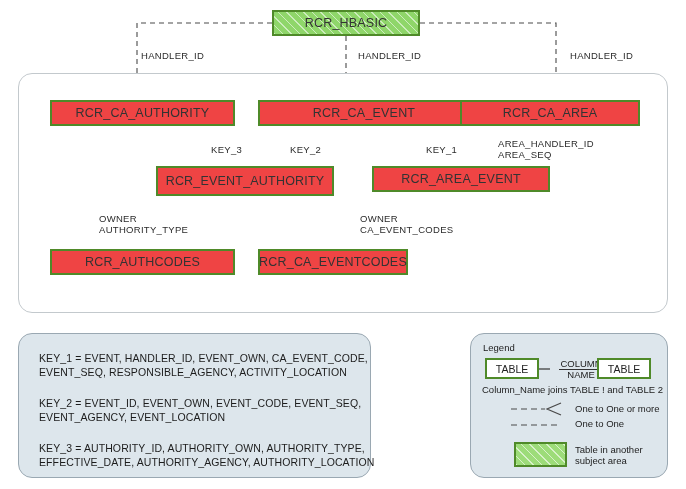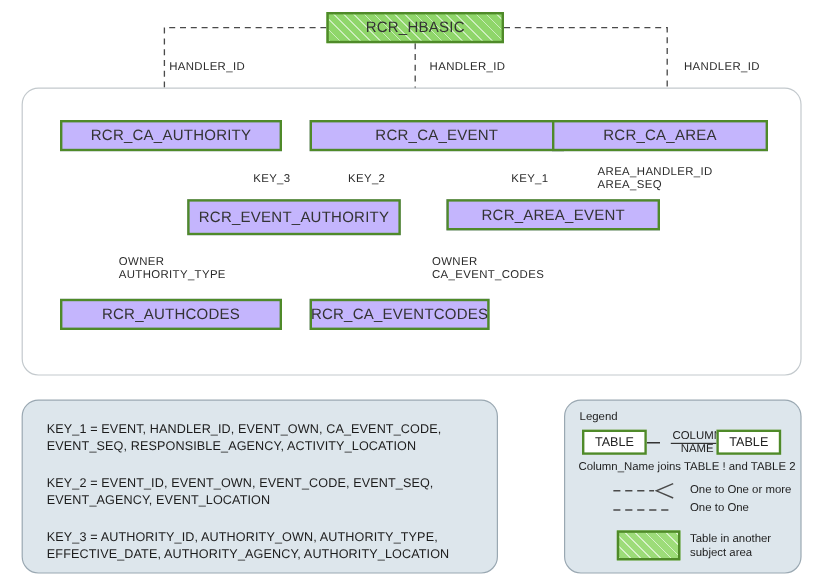--- a/index.html
+++ b/index.html
@@ -41,21 +41,21 @@
   .panel.tinted {
     background: #dde6ec;
     border: 1px solid #9aa8b2;
   }
 
   
   .ent {
     position: absolute;
     box-sizing: border-box;
     border: 2px solid #4f8a29;
-    background: #c4b5fd;
+    background: #ef4444;
     color: #333333;
     display: flex;
     align-items: center;
     justify-content: center;
     font-size: 12.5px;
     letter-spacing: 0.2px;
     white-space: nowrap;
     z-index: 4;
   }
   .ent.hatched {
@@ -233,21 +233,21 @@
   <div class="elabel" style="left:290px; top:144px;">KEY_2</div>
   <div class="elabel" style="left:426px; top:144px;">KEY_1</div>
 
   <div class="elabel" style="left:498px; top:138px;">AREA_HANDLER_ID
 AREA_SEQ</div>
   <div class="elabel" style="left:99px; top:213px;">OWNER
 AUTHORITY_TYPE</div>
   <div class="elabel" style="left:360px; top:213px;">OWNER
 CA_EVENT_CODES</div>
 
-  <div class="panel tinted" style="left:18px; top:333px; width:397px; height:145px;">
+  <div class="panel tinted" style="left:18px; top:333px; width:353px; height:145px;">
     <div class="keytext" style="left:20px; top:17px;">KEY_1 = EVENT, HANDLER_ID, EVENT_OWN, CA_EVENT_CODE,
 EVENT_SEQ, RESPONSIBLE_AGENCY, ACTIVITY_LOCATION</div>
     <div class="keytext" style="left:20px; top:62px;">KEY_2 = EVENT_ID, EVENT_OWN, EVENT_CODE, EVENT_SEQ,
 EVENT_AGENCY, EVENT_LOCATION</div>
     <div class="keytext" style="left:20px; top:107px;">KEY_3 = AUTHORITY_ID, AUTHORITY_OWN, AUTHORITY_TYPE,
 EFFECTIVE_DATE, AUTHORITY_AGENCY, AUTHORITY_LOCATION</div>
   </div>
 
   <div class="panel tinted" style="left:470px; top:333px; width:198px; height:145px;">
 

